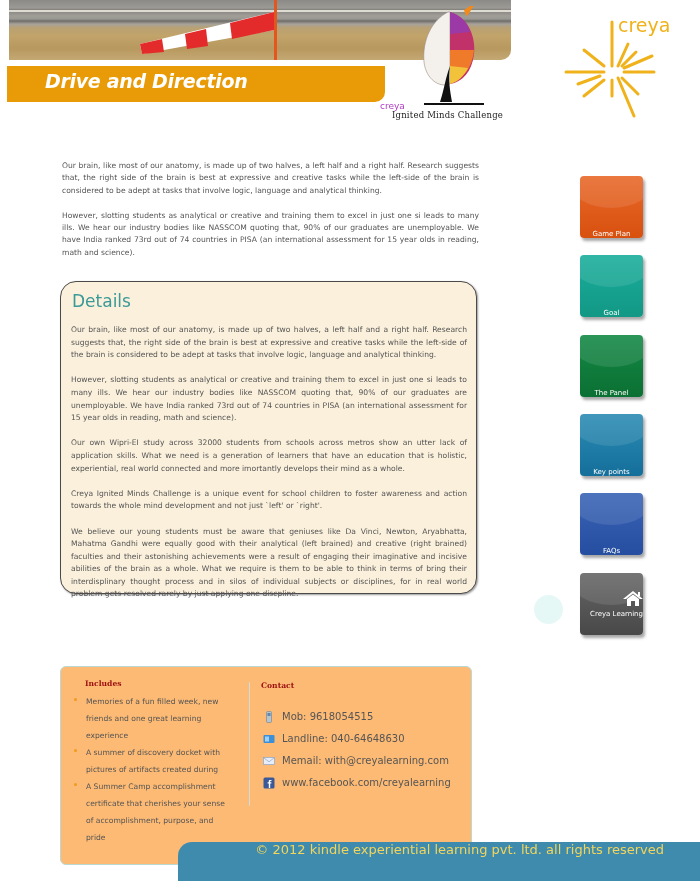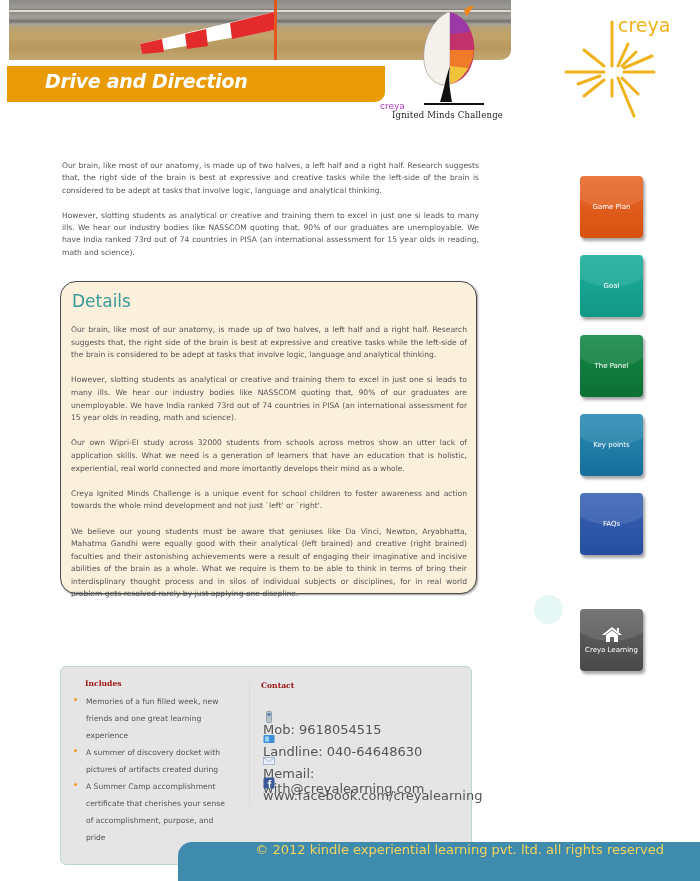--- a/index.html
+++ b/index.html
@@ -44,43 +44,43 @@
     box-shadow: 1px 1px 2px rgba(0,0,0,0.4);
   }
   .details h2 { position: absolute; left: 11px; top: 9px; font-weight: normal; font-size: 17px; color: #3a9a98; font-family: "DejaVu Sans", sans-serif; }
   .details .body { position: absolute; left: 10px; top: 42px; width: 396px; font-size: 7.6px; line-height: 12.6px; color: #555; text-align: justify; }
   .details .body p { margin-bottom: 12.6px; }
 
   
   .tile {
     position: absolute; left: 580px; width: 63px; height: 62px; border-radius: 4px;
     box-shadow: 2px 3px 3px rgba(0,0,0,0.35);
-    display: flex; align-items: center; justify-content: center; overflow: hidden;
+    display: flex; align-items: flex-end; justify-content: center; overflow: hidden;
     cursor: pointer;
   }
   .tile::before {
     content: ""; position: absolute; left: -10px; right: -10px; top: -20px; height: 52px;
     background: rgba(255,255,255,0.10); border-radius: 0 0 50% 50%;
   }
   .tile .label { position: relative; font-size: 7px; color: #fff; white-space: nowrap; }
-  .tile.home { flex-direction: column; margin-top: 36px; }
+  .tile.home { flex-direction: column; }
   .tile.home .label { margin-top: 3px; }
   .decor-circle { position: absolute; left: 534px; top: 595px; width: 29px; height: 29px; border-radius: 50%; background: #e6f8f6; }
 
   
   .info {
     position: absolute; left: 60px; top: 666px; width: 412px; height: 199px;
-    background: #e5e5e5; border: 1.5px solid #b9d8d2; border-radius: 6px;
+    background: #fdba74; border: 1.5px solid #b9d8d2; border-radius: 6px;
   }
   .info .col-title { position: absolute; font-family: "DejaVu Serif", serif; font-weight: bold; font-size: 7.6px; color: #9b1111; }
   .info .divider { position: absolute; left: 188px; top: 15px; width: 1px; height: 124px; background: #cfdedc; }
   .info ul { position: absolute; left: 11px; top: 26px; width: 160px; list-style: none; }
   .info li { position: relative; padding-left: 14px; font-size: 7.6px; line-height: 17px; color: #555; }
   .info li::before { content: ""; position: absolute; left: 2px; top: 5px; width: 3px; height: 3px; border-radius: 50%; background: #f29a1c; }
-  .contact-row { position: absolute; left: 202px; display: flex; align-items: flex-start; font-size: 13px; color: #555; flex-direction: column; }
+  .contact-row { position: absolute; left: 202px; display: flex; align-items: flex-end; font-size: 10px; color: #555; }
   .contact-row .ic { width: 12px; height: 11px; margin-right: 7px; display: inline-block; position: relative; }
 
   
   .footer {
     position: absolute; left: 178px; top: 842px; width: 522px; height: 39px;
     background: #3f8bae; border-top-left-radius: 14px;
   }
   .footer .copy { position: absolute; right: 36px; top: 0; font-size: 13px; font-weight: normal; color: #f3d55a; }
 </style>
 </head>

